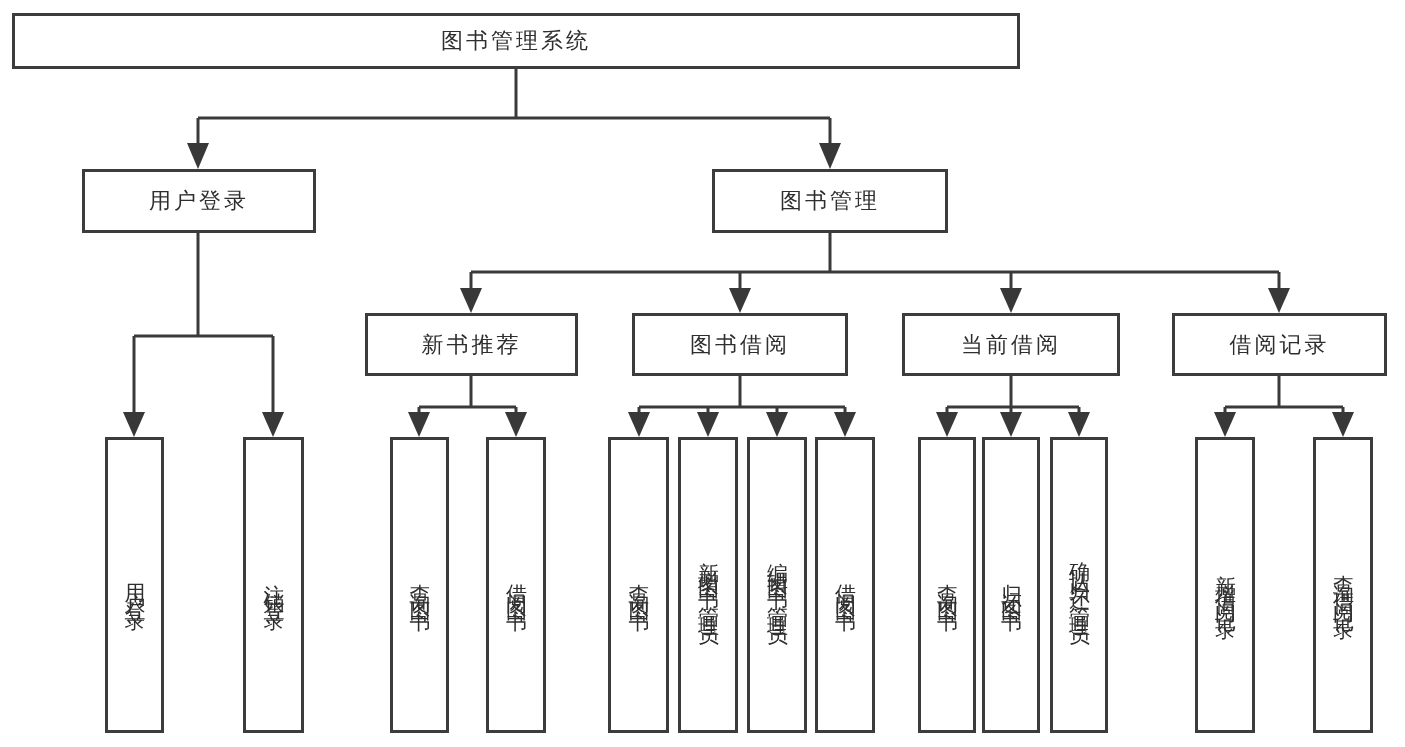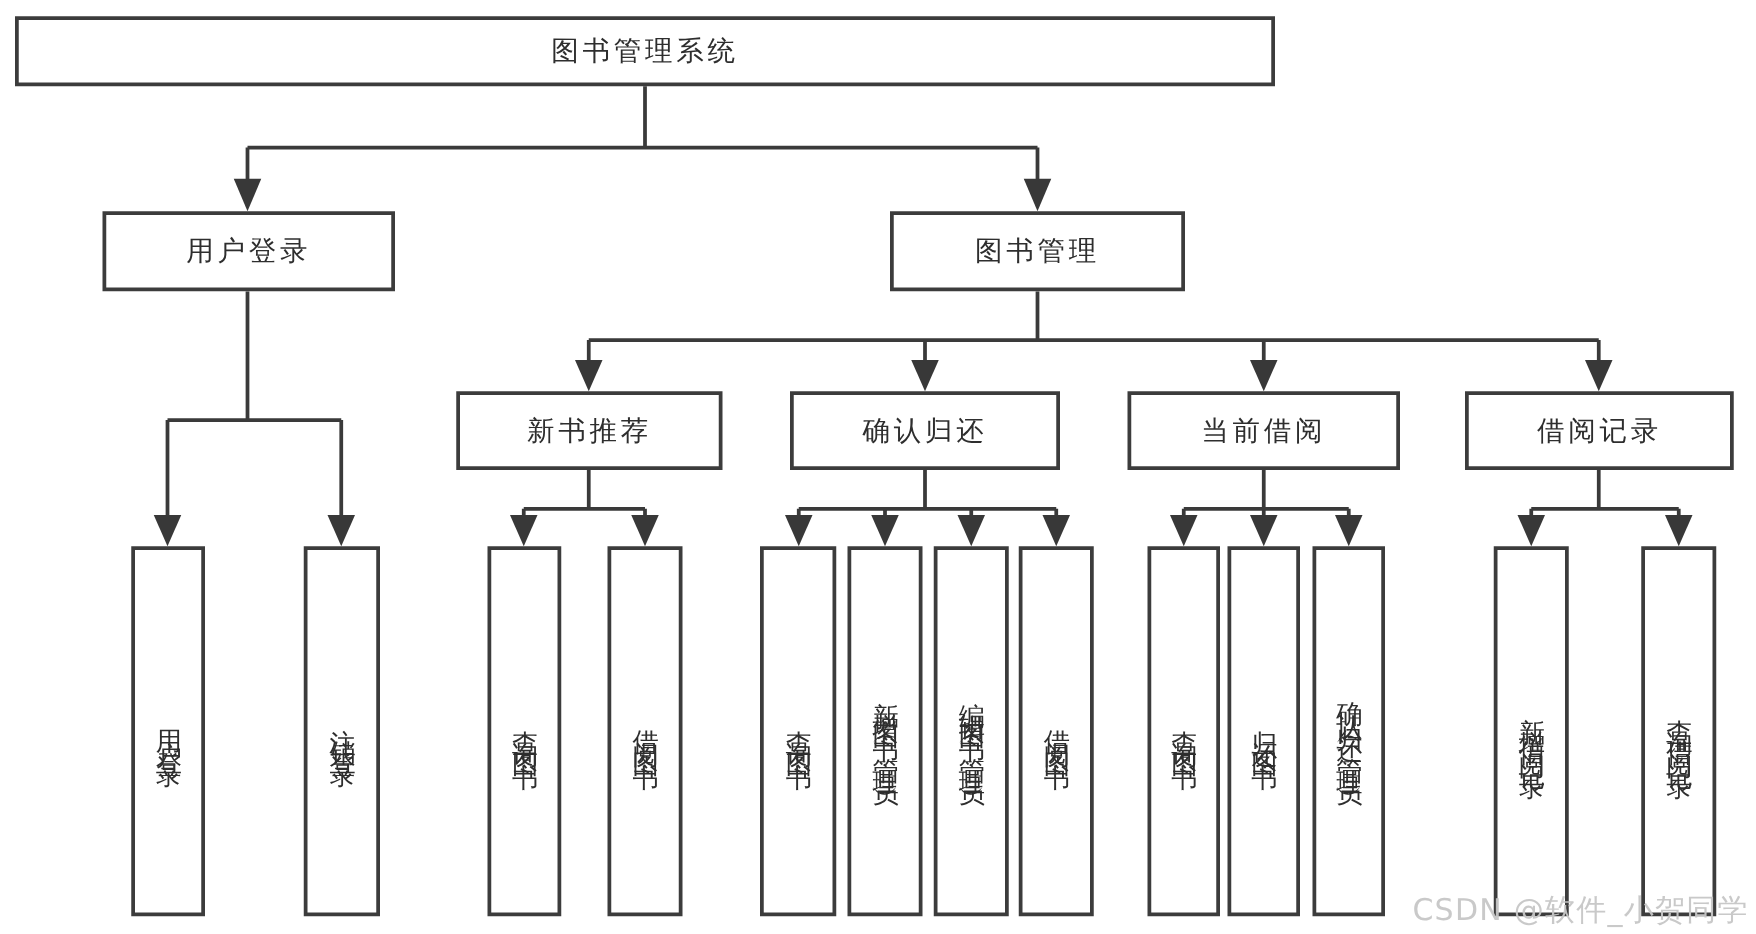--- a/index.html
+++ b/index.html
@@ -97,21 +97,21 @@
     <span>用户登录</span>
   </div>
   <div class="hbox" style="left:365px;top:313px;width:213px;height:63px">
     <span>新书推荐</span>
   </div>
 
   <div class="hbox" style="left:712px;top:169px;width:236px;height:64px">
     <span>图书管理</span>
   </div>
   <div class="hbox" style="left:632px;top:313px;width:216px;height:63px">
-    <span>确认归还</span>
+    <span>图书借阅</span>
   </div>
   <div class="hbox" style="left:1172px;top:313px;width:215px;height:63px">
     <span>借阅记录</span>
   </div>
   <div class="hbox" style="left:902px;top:313px;width:218px;height:63px">
     <span>当前借阅</span>
   </div>
 
   <div class="vbox" style="left:105px;width:59px">
     <span class="vtext">用户登录</span>
@@ -150,15 +150,14 @@
     <span class="vtext">确认归还（管理员）</span>
   </div>
 
   <div class="vbox" style="left:1195px;width:60px">
     <span class="vtext">新增借阅记录</span>
   </div>
   <div class="vbox" style="left:1313px;width:60px">
     <span class="vtext">查询借阅记录</span>
   </div>
 
-  <div class="watermark">CSDN @软件_小贺同学</div>
 
 </div>
 
 </body></html>

